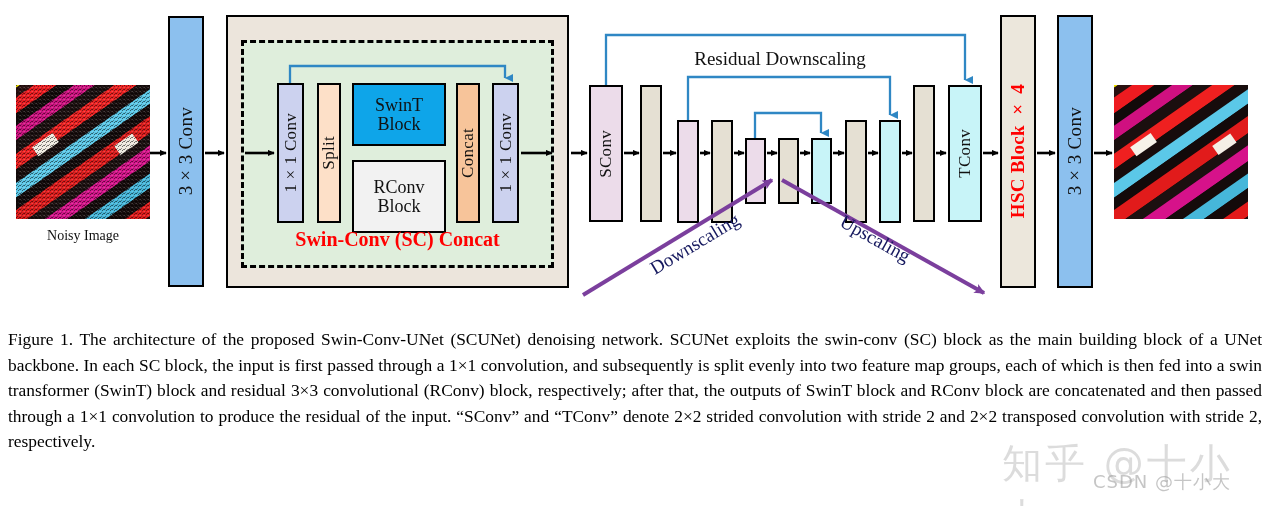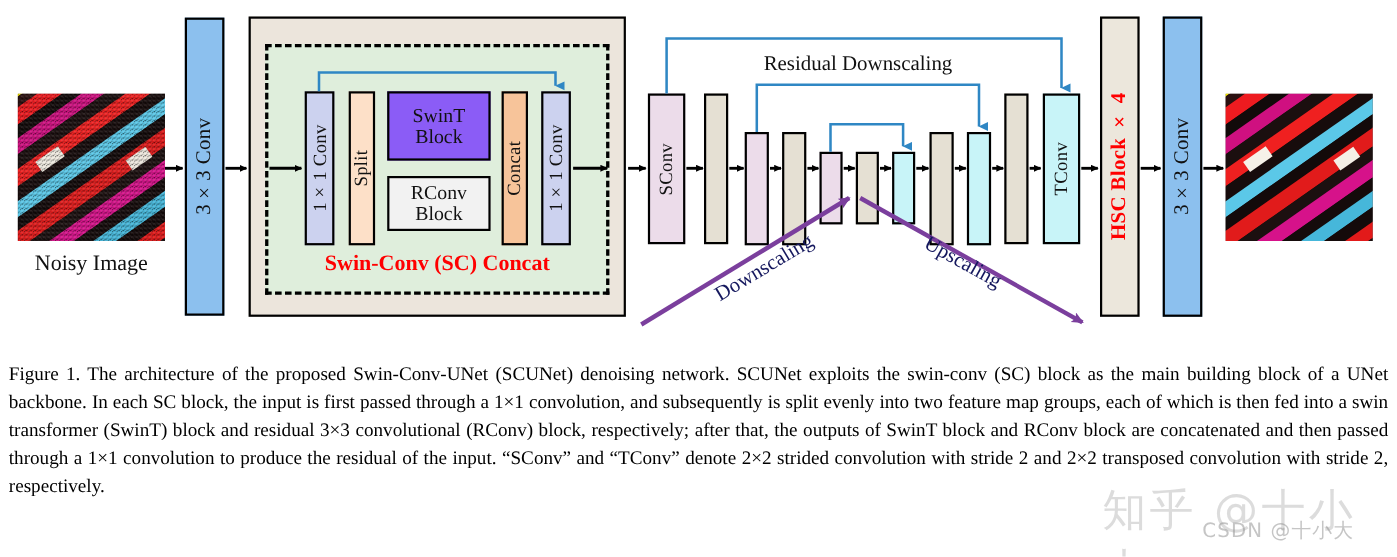--- a/index.html
+++ b/index.html
@@ -14,21 +14,21 @@
     writing-mode:vertical-rl;
     transform:rotate(180deg);
     white-space:nowrap;
     font-family:"Liberation Serif",serif;
     letter-spacing:.3px;
   }
   .htext{white-space:nowrap;text-align:center;font-family:"Liberation Serif",serif;}
 
   
   .thumb{border:0;overflow:hidden;}
-  .cap{font-size:20px;color:#111;text-align:center;font-family:"Liberation Serif",serif;}
+  .cap{font-size:14px;color:#111;text-align:center;font-family:"Liberation Serif",serif;}
 
   
   #caption{
     position:absolute;left:8px;top:327px;width:1254px;
     font-size:17.4px;line-height:25.5px;color:#000;
     text-align:justify;text-justify:inter-word;
     font-family:"Liberation Serif",serif;
   }
 
   
@@ -102,26 +102,26 @@
   <div class="abs" style="left:241px;top:40px;width:313px;height:228px;background:#dfeedc;border:3px dashed #000;"></div>
 
   <div class="abs blk" style="left:277px;top:83px;width:27px;height:140px;background:#ccd2ef;">
     <span class="vtext" style="font-size:17px;color:#111;">1×1 Conv</span>
   </div>
 
   <div class="abs blk" style="left:317px;top:83px;width:24px;height:140px;background:#fde0c8;">
     <span class="vtext" style="font-size:17px;color:#111;">Split</span>
   </div>
 
-  <div class="abs blk" style="left:352px;top:83px;width:94px;height:63px;background:#8b5cf6;flex-direction:column;line-height:1.05;">
+  <div class="abs blk" style="left:352px;top:83px;width:94px;height:63px;background:#0ea5e9;flex-direction:column;line-height:1.05;">
     <span class="htext" style="font-size:18px;color:#111;">SwinT</span>
     <span class="htext" style="font-size:18px;color:#111;">Block</span>
   </div>
 
-  <div class="abs blk" style="left:352px;top:160px;width:94px;height:50px;background:#f2f2f2;flex-direction:column;line-height:1.05;">
+  <div class="abs blk" style="left:352px;top:160px;width:94px;height:73px;background:#f2f2f2;flex-direction:column;line-height:1.05;">
     <span class="htext" style="font-size:18px;color:#111;">RConv</span>
     <span class="htext" style="font-size:18px;color:#111;">Block</span>
   </div>
 
   <div class="abs blk" style="left:456px;top:83px;width:24px;height:140px;background:#f7c49a;">
     <span class="vtext" style="font-size:17px;color:#111;">Concat</span>
   </div>
 
   <div class="abs blk" style="left:492px;top:83px;width:27px;height:140px;background:#ccd2ef;">
     <span class="vtext" style="font-size:17px;color:#111;">1×1 Conv</span>

